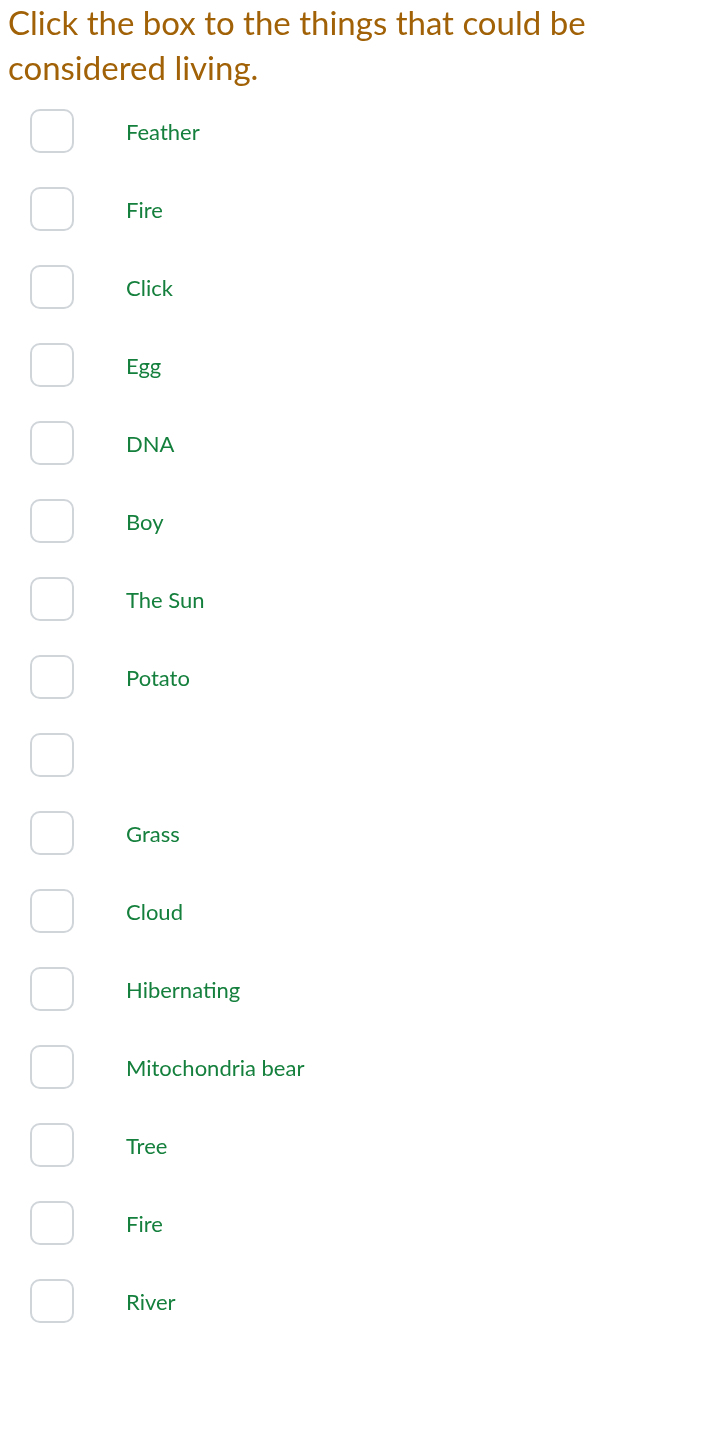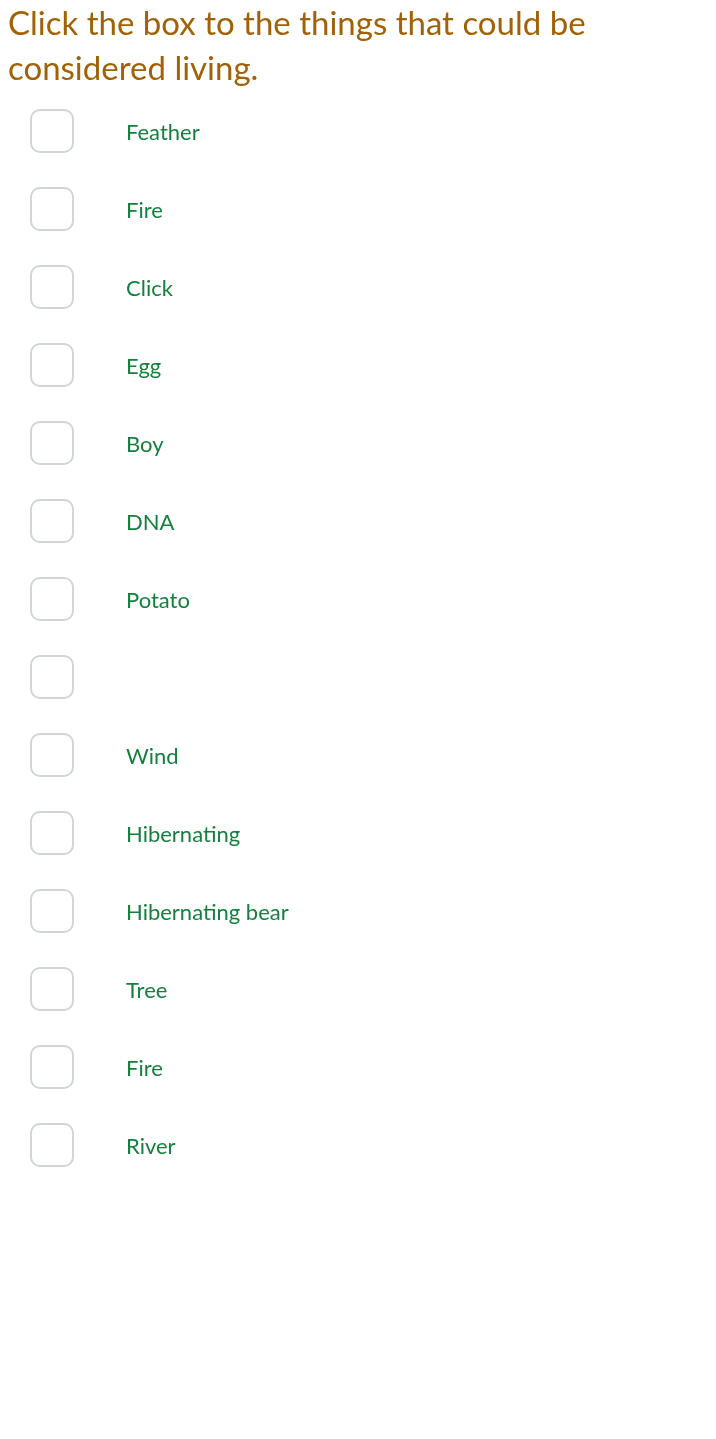--- a/index.html
+++ b/index.html
@@ -70,44 +70,52 @@
   <div class="option-row">
     <input type="checkbox" class="checkbox" style="">
     <label class="option-label">Click</label>
   </div>
   <div class="option-row">
     <input type="checkbox" class="checkbox" style="">
     <label class="option-label">Egg</label>
   </div>
   <div class="option-row">
     <input type="checkbox" class="checkbox" style="">
+    <label class="option-label">DNA</label>
+  </div>
+  <div class="option-row">
+    <input type="checkbox" class="checkbox" style="">
     <label class="option-label">Boy</label>
   </div>
   <div class="option-row">
     <input type="checkbox" class="checkbox" style="">
-    <label class="option-label">DNA</label>
+    <label class="option-label">The Sun</label>
   </div>
   <div class="option-row">
     <input type="checkbox" class="checkbox" style="">
     <label class="option-label">Potato</label>
   </div>
   <div class="option-row">
     <input type="checkbox" class="checkbox" style="">
   </div>
   <div class="option-row">
     <input type="checkbox" class="checkbox" style="">
-    <label class="option-label">Wind</label>
+    <label class="option-label">Grass</label>
+  </div>
+  <div class="option-row">
+    <input type="checkbox" class="checkbox" style="">
+    <label class="option-label">Cloud</label>
   </div>
   <div class="option-row">
     <input type="checkbox" class="checkbox" style="">
     <label class="option-label">Hibernating</label>
   </div>
   <div class="option-row">
     <input type="checkbox" class="checkbox" style="">
-    <label class="option-label">Hibernating bear</label>
+    <label class="option-label">Mitochondria bear</label>
   </div>
   <div class="option-row">
     <input type="checkbox" class="checkbox" style="">
     <label class="option-label">Tree</label>
   </div>
   <div class="option-row">
     <input type="checkbox" class="checkbox" style="">
     <label class="option-label">Fire</label>
   </div>
   <div class="option-row">

